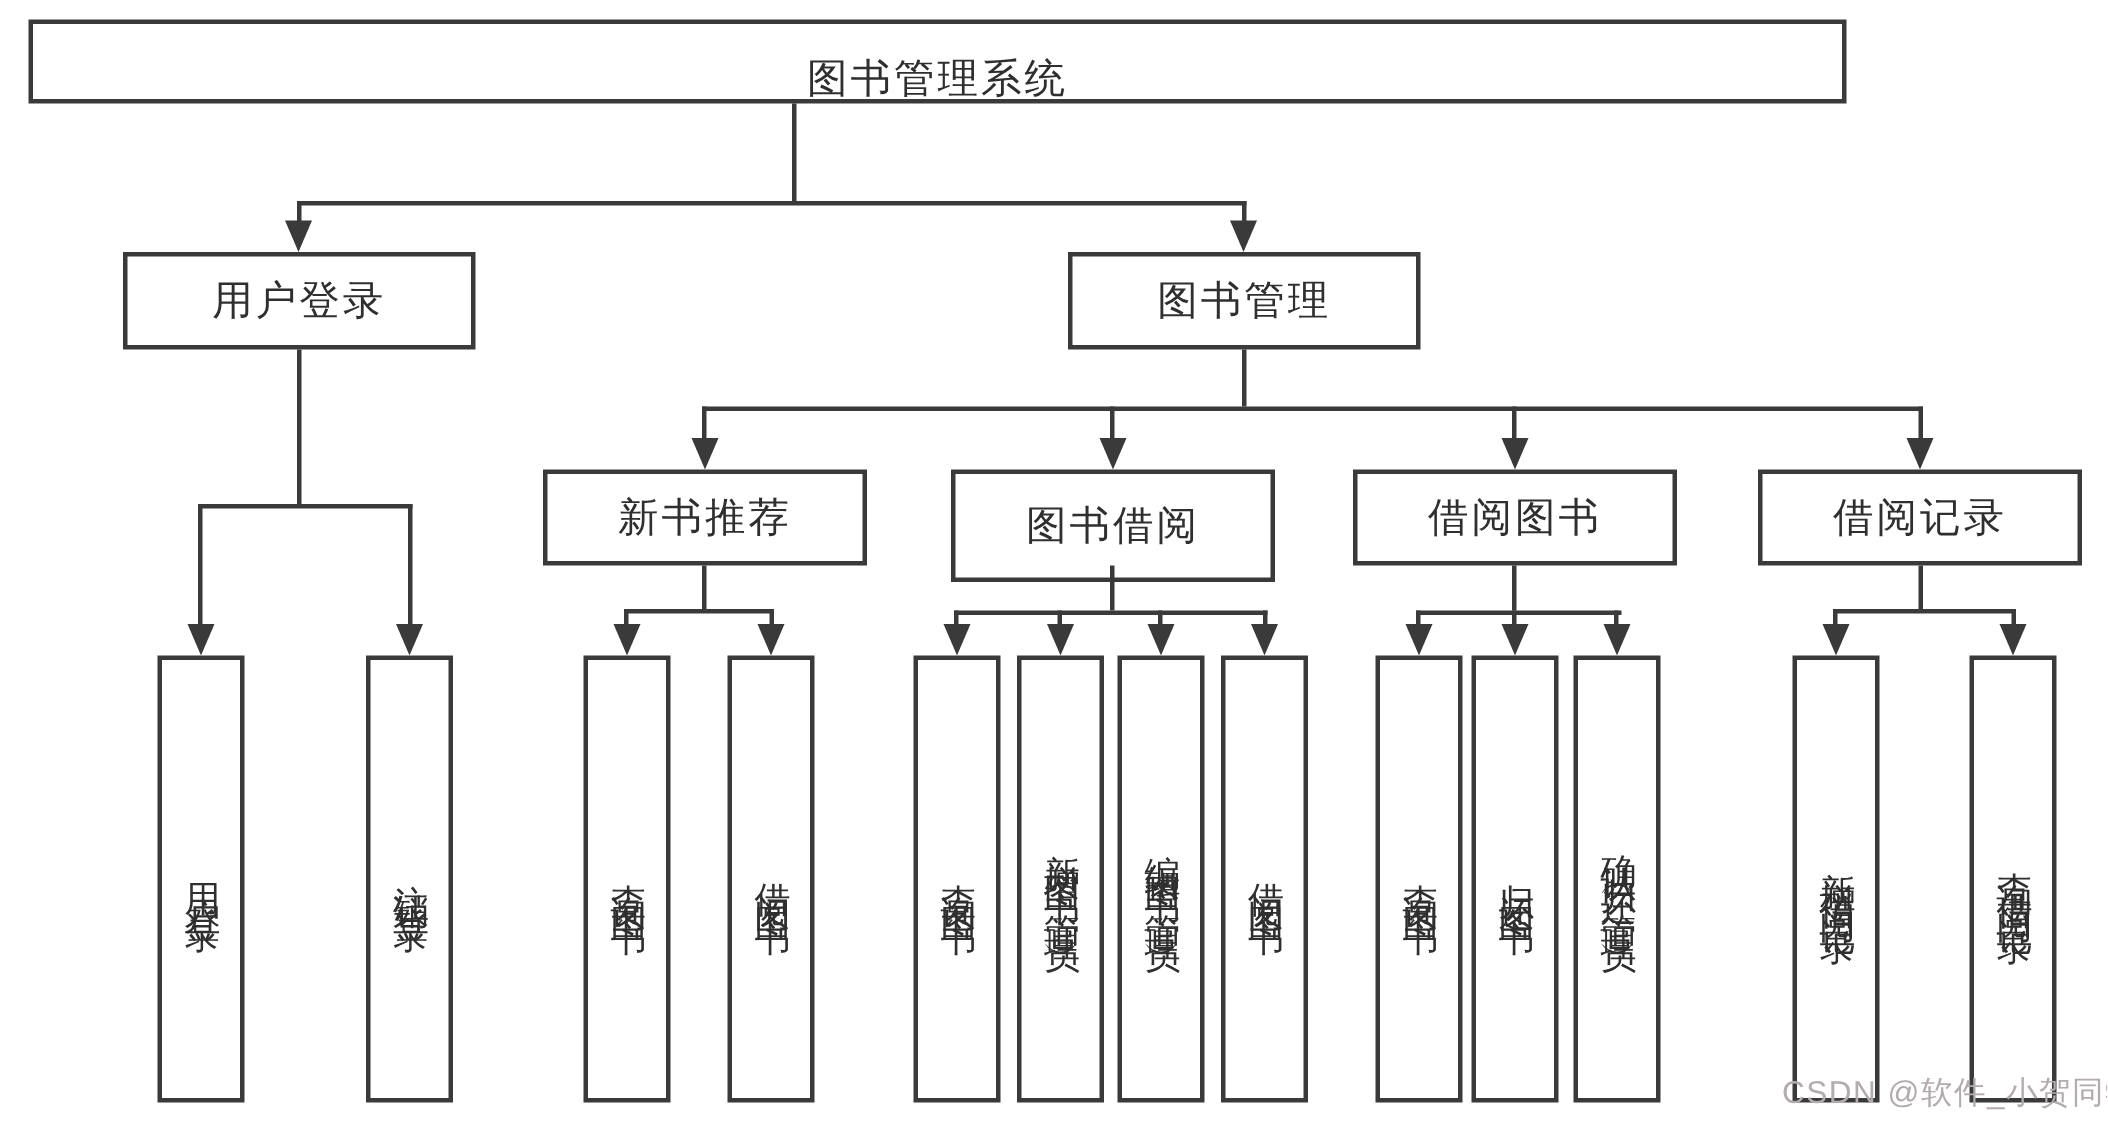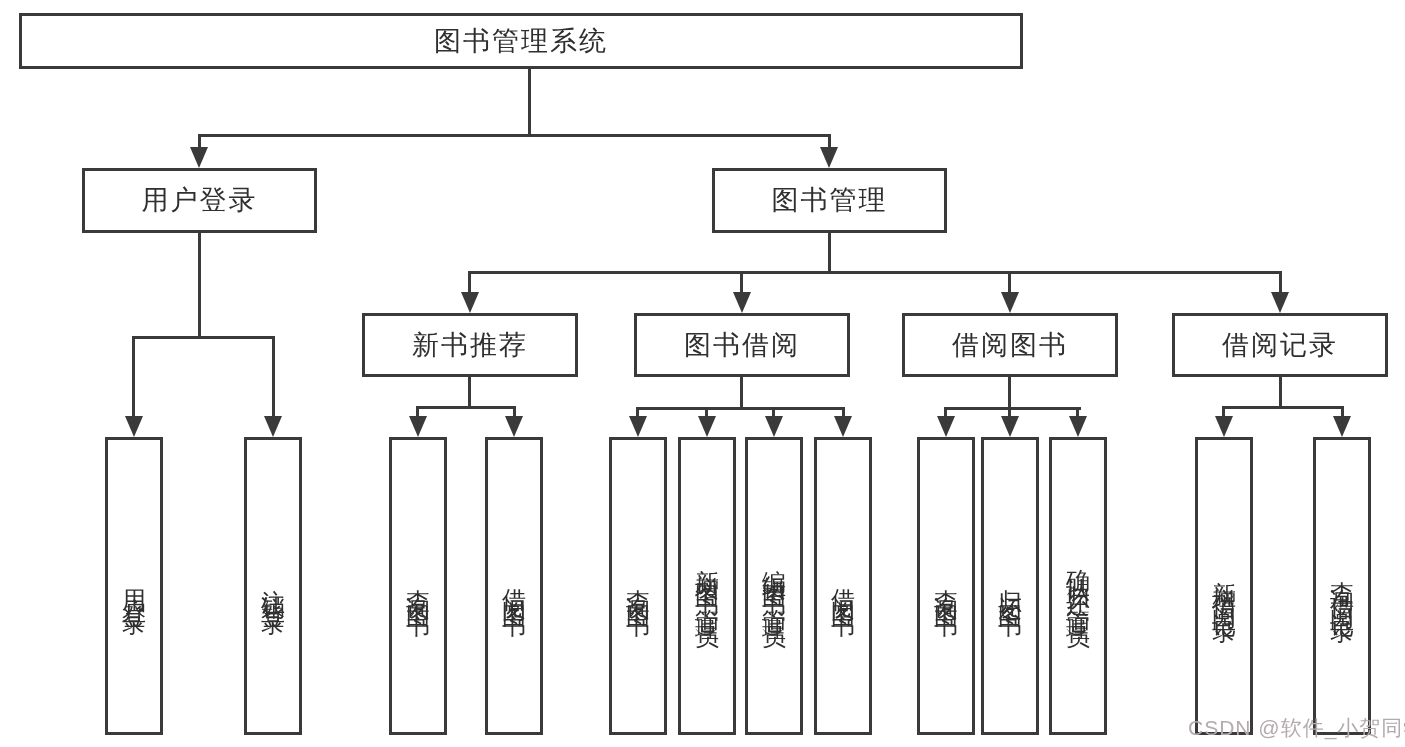--- a/index.html
+++ b/index.html
@@ -51,35 +51,35 @@
     color:var(--watermark);
     letter-spacing:1px;
     white-space:nowrap;
   }
 </style>
 </head>
 <body>
 
 <div class="stage">
 
-  <div class="box" style="left:19px;top:13px;width:1004px;height:56px;">
+  <div class="box" style="left:19px;top:13px;width:1212px;height:56px;align-items:flex-end;">
     <span>图书管理系统</span>
   </div>
 
   <div class="box" style="left:82px;top:168px;width:235px;height:65px;">
     <span>用户登录</span>
   </div>
   <div class="box" style="left:362px;top:313px;width:216px;height:64px;">
     <span>新书推荐</span>
   </div>
 
   <div class="box" style="left:712px;top:168px;width:235px;height:65px;">
     <span>图书管理</span>
   </div>
-  <div class="box" style="left:634px;top:313px;width:216px;height:64px;">
+  <div class="box" style="left:634px;top:313px;width:216px;height:75px;">
     <span>图书借阅</span>
   </div>
   <div class="box" style="left:902px;top:313px;width:216px;height:64px;">
     <span>借阅图书</span>
   </div>
   <div class="box" style="left:1172px;top:313px;width:216px;height:64px;">
     <span>借阅记录</span>
   </div>
 
   <div class="box leaf" style="left:105px;">

